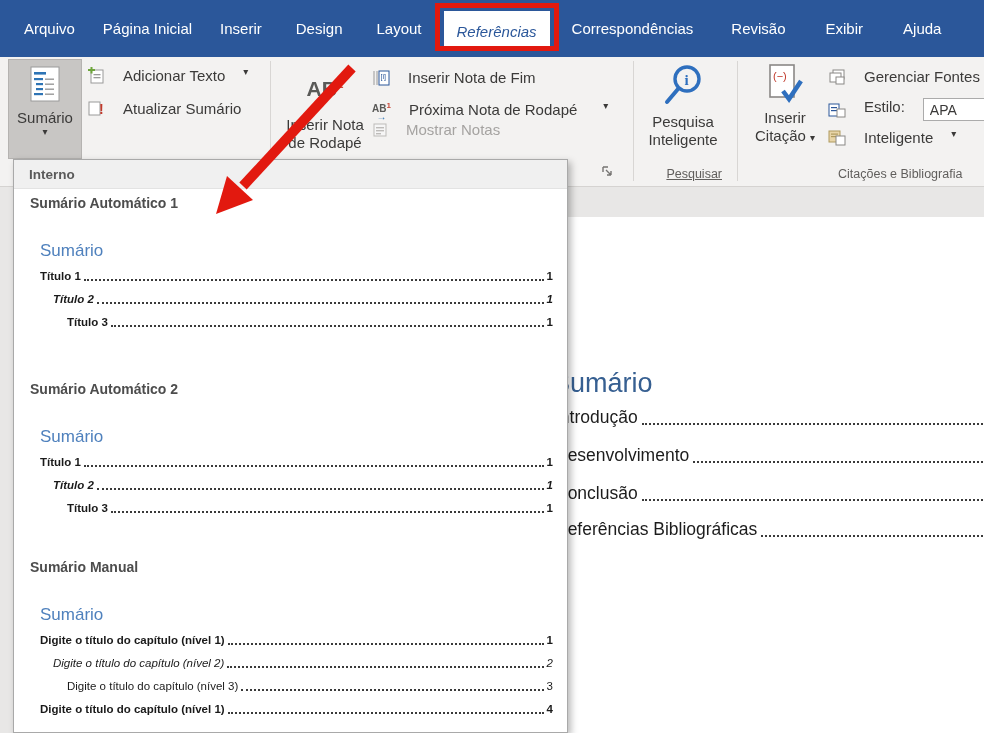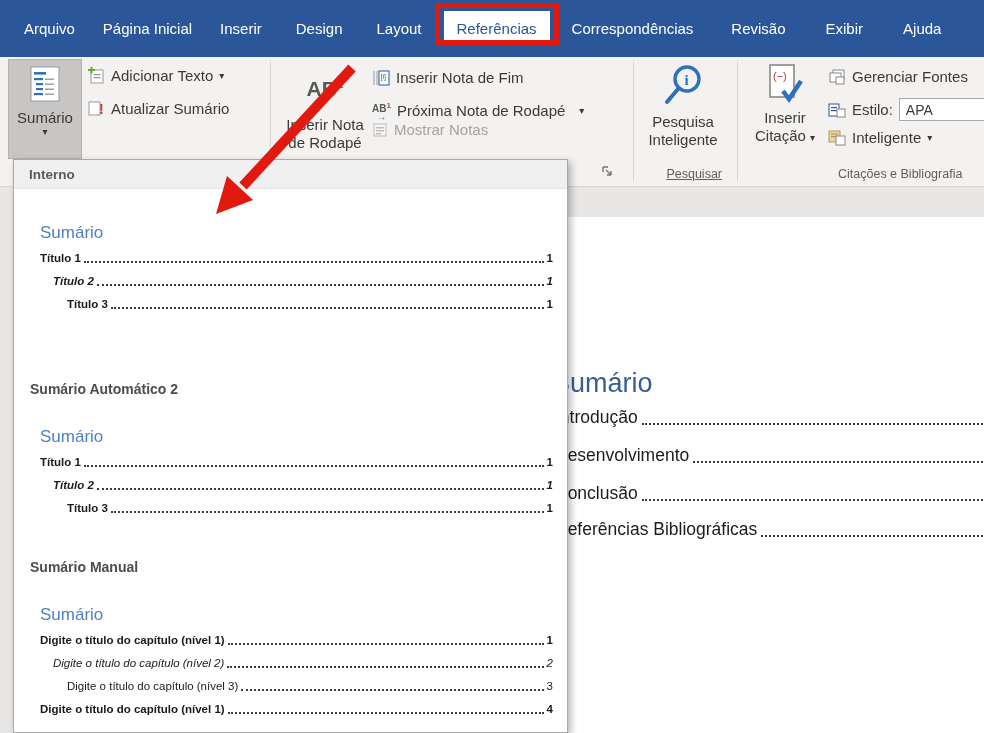--- a/index.html
+++ b/index.html
@@ -7,37 +7,37 @@
               font-family:"Liberation Sans", sans-serif; }
   .stage { position:relative; width:984px; height:733px; }
 
   
   .tabbar { position:absolute; left:0; top:0; width:100%; height:57px;
             background:#2B579A; display:flex; align-items:stretch; }
   .tab { color:#fff; font-size:15px; padding:16px 14px; display:flex; align-items:center;
          white-space:nowrap; cursor:default; }
   .tab.first { margin-left:10px; }
   .tab.active { position:relative; background:#fff; color:#2B579A;
-                margin-top:11px; height:34px; padding:0 13px; }
+                margin-top:11px; height:40px; padding:0 13px;font-style:italic; }
   .redbox { position:absolute; left:-9px; right:-9px; top:-8px; bottom:0;
             border:5px solid #E2190F; pointer-events:none; }
 
   
   .ribbon { position:absolute; left:0; top:57px; width:100%; height:130px;
             background:#F3F2F1; border-bottom:1px solid #D5D3D1; }
   .vsep { position:absolute; top:4px; height:120px; width:1px; background:#D8D6D4; }
   .grouplabel { position:absolute; top:110px; font-size:12.5px; color:#605E5C; white-space:nowrap; }
 
   .bigbtn { position:absolute; top:2px; height:100px; display:flex; flex-direction:column;
             align-items:center; text-align:center; color:#3B3A39; font-size:15px; cursor:default; }
   .bigbtn .lbl { line-height:18px; }
   .sumario-btn { left:8px; width:74px; background:#C8C6C4; border:1px solid #B5B3B1; padding-top:6px; }
   .caret { font-size:10px; color:#3B3A39; line-height:10px; }
 
-  .smallbtn { position:absolute; display:flex; align-items:center; gap:6px;
+  .smallbtn { position:absolute; display:flex; gap:18px;
               font-size:15px; color:#3B3A39; white-space:nowrap; cursor:default; }
   .smallbtn.disabled { color:#A5A3A1; }
   .ico { display:inline-flex; align-items:center; justify-content:center; flex:none; }
 
   .ab-glyph { font-size:21px; font-weight:bold; color:#595957; line-height:22px; }
   .ab-glyph sup { color:#C84B3C; font-size:12px; font-weight:bold; }
   .ab-small { font-size:10px; font-weight:bold; color:#595957; }
   .ab-small sup { color:#C84B3C; font-size:8px; }
   .blue-arrow { color:#2E74B5; font-size:10px; line-height:6px; }
 
@@ -282,20 +282,21 @@
       <span class="caret">▾</span>
     </div>
 
     <div class="grouplabel" style="left:838px;">Citações e Bibliografia</div>
   </div>
 
   <div class="dropdown">
     <div class="dd-header">Interno</div>
 
     <div class="gsec" style="top:34px;">
+      <div class="gsec-title">Sumário Automático 1</div>
       <div class="preview">
         <div class="pv-heading">Sumário</div>
         <div class="pv-row w600">
           <span>Título 1</span>
             <span class="dots"></span>
             <span>1</span>
         </div>
         <div class="pv-row w600 lv2">
           <span>Título 2</span>
             <span class="dots"></span>

